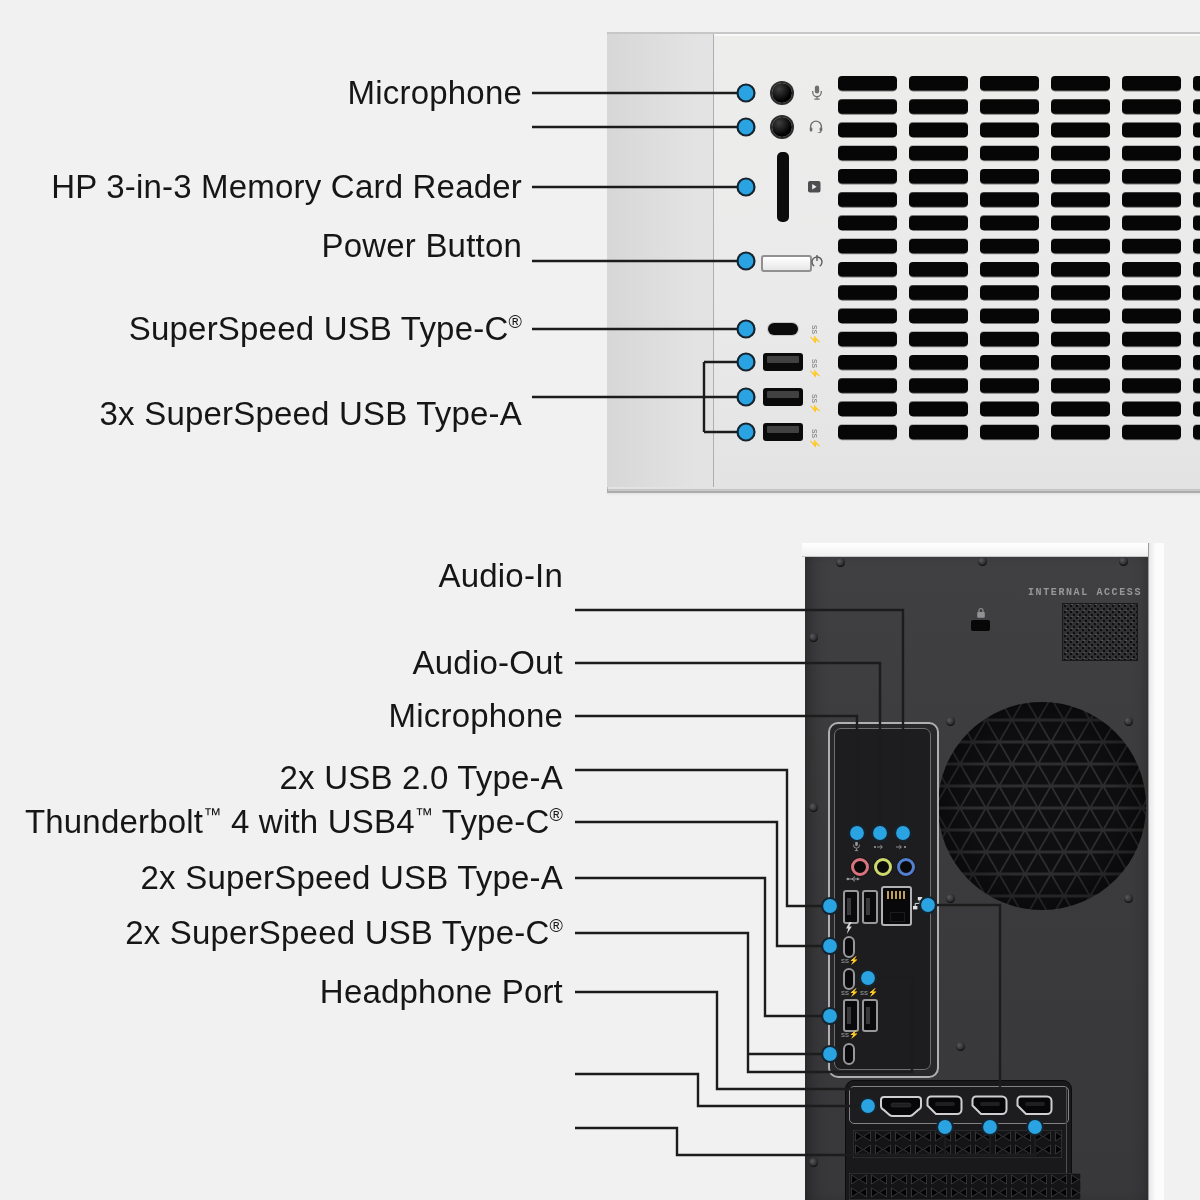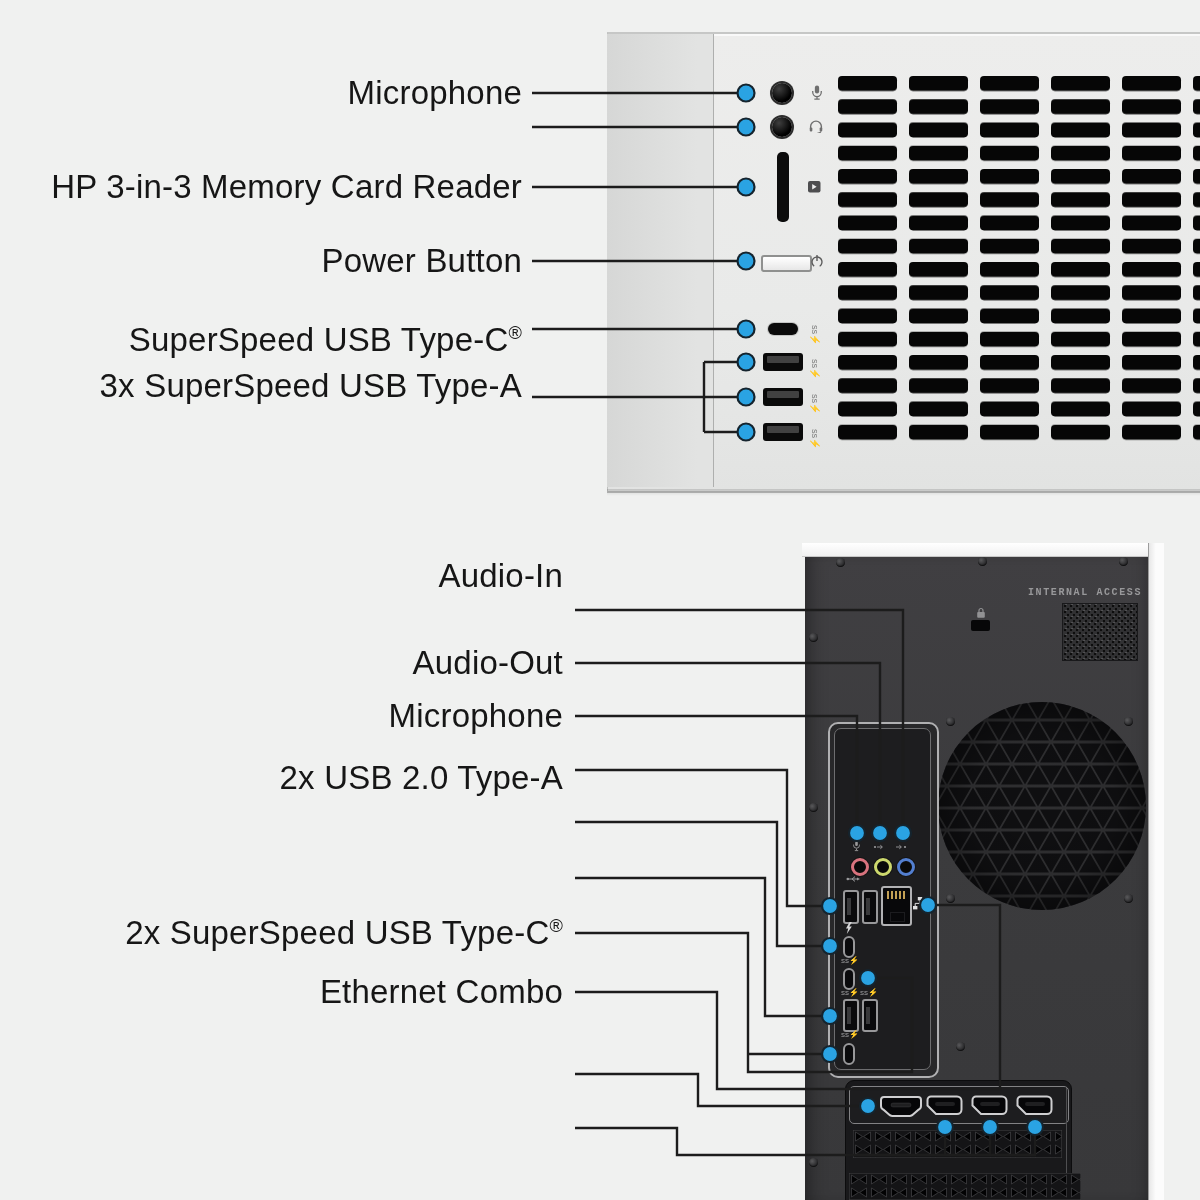--- a/index.html
+++ b/index.html
@@ -316,24 +316,26 @@
       <circle cx="830" cy="1054" r="8"></circle>
       <circle cx="868" cy="1106" r="8"></circle>
       <circle cx="945" cy="1127" r="8"></circle>
       <circle cx="990" cy="1127" r="8"></circle>
       <circle cx="1035" cy="1127" r="8"></circle>
     </g>
   </svg>
 
   <div class="lbl lbl-f" style="top:71px">Microphone</div>
   <div class="lbl lbl-f" style="top:165px">HP 3-in-3 Memory Card Reader</div>
-  <div class="lbl lbl-f" style="top:239px">Power Button</div>
-  <div class="lbl lbl-f" style="top:318px">SuperSpeed USB Type-C<sup>®</sup></div>
-  <div class="lbl lbl-f" style="top:364px">3x SuperSpeed USB Type-A</div>
+  <div class="lbl lbl-f" style="top:224px">Power Button</div>
+  <div class="lbl lbl-f" style="top:307px">SuperSpeed USB Type-C<sup>®</sup></div>
+  <div class="lbl lbl-f" style="top:392px">3x SuperSpeed USB Type-A</div>
 
   <div class="lbl lbl-r" style="top:554px">Audio-In</div>
   <div class="lbl lbl-r" style="top:641px">Audio-Out</div>
   <div class="lbl lbl-r" style="top:694px">Microphone</div>
   <div class="lbl lbl-r" style="top:756px">2x USB 2.0 Type-A</div>
+  <div class="lbl lbl-r" style="top:800px">Thunderbolt<sup>™</sup> 4 with USB4<sup>™</sup> Type-C<sup>®</sup></div>
+  <div class="lbl lbl-r" style="top:856px">2x SuperSpeed USB Type-A</div>
   <div class="lbl lbl-r" style="top:911px">2x SuperSpeed USB Type-C<sup>®</sup></div>
-  <div class="lbl lbl-r" style="top:970px">Ethernet Combo</div>
+  <div class="lbl lbl-r" style="top:970px">Headphone Port</div>
 
 </div>
 
 </body></html>

